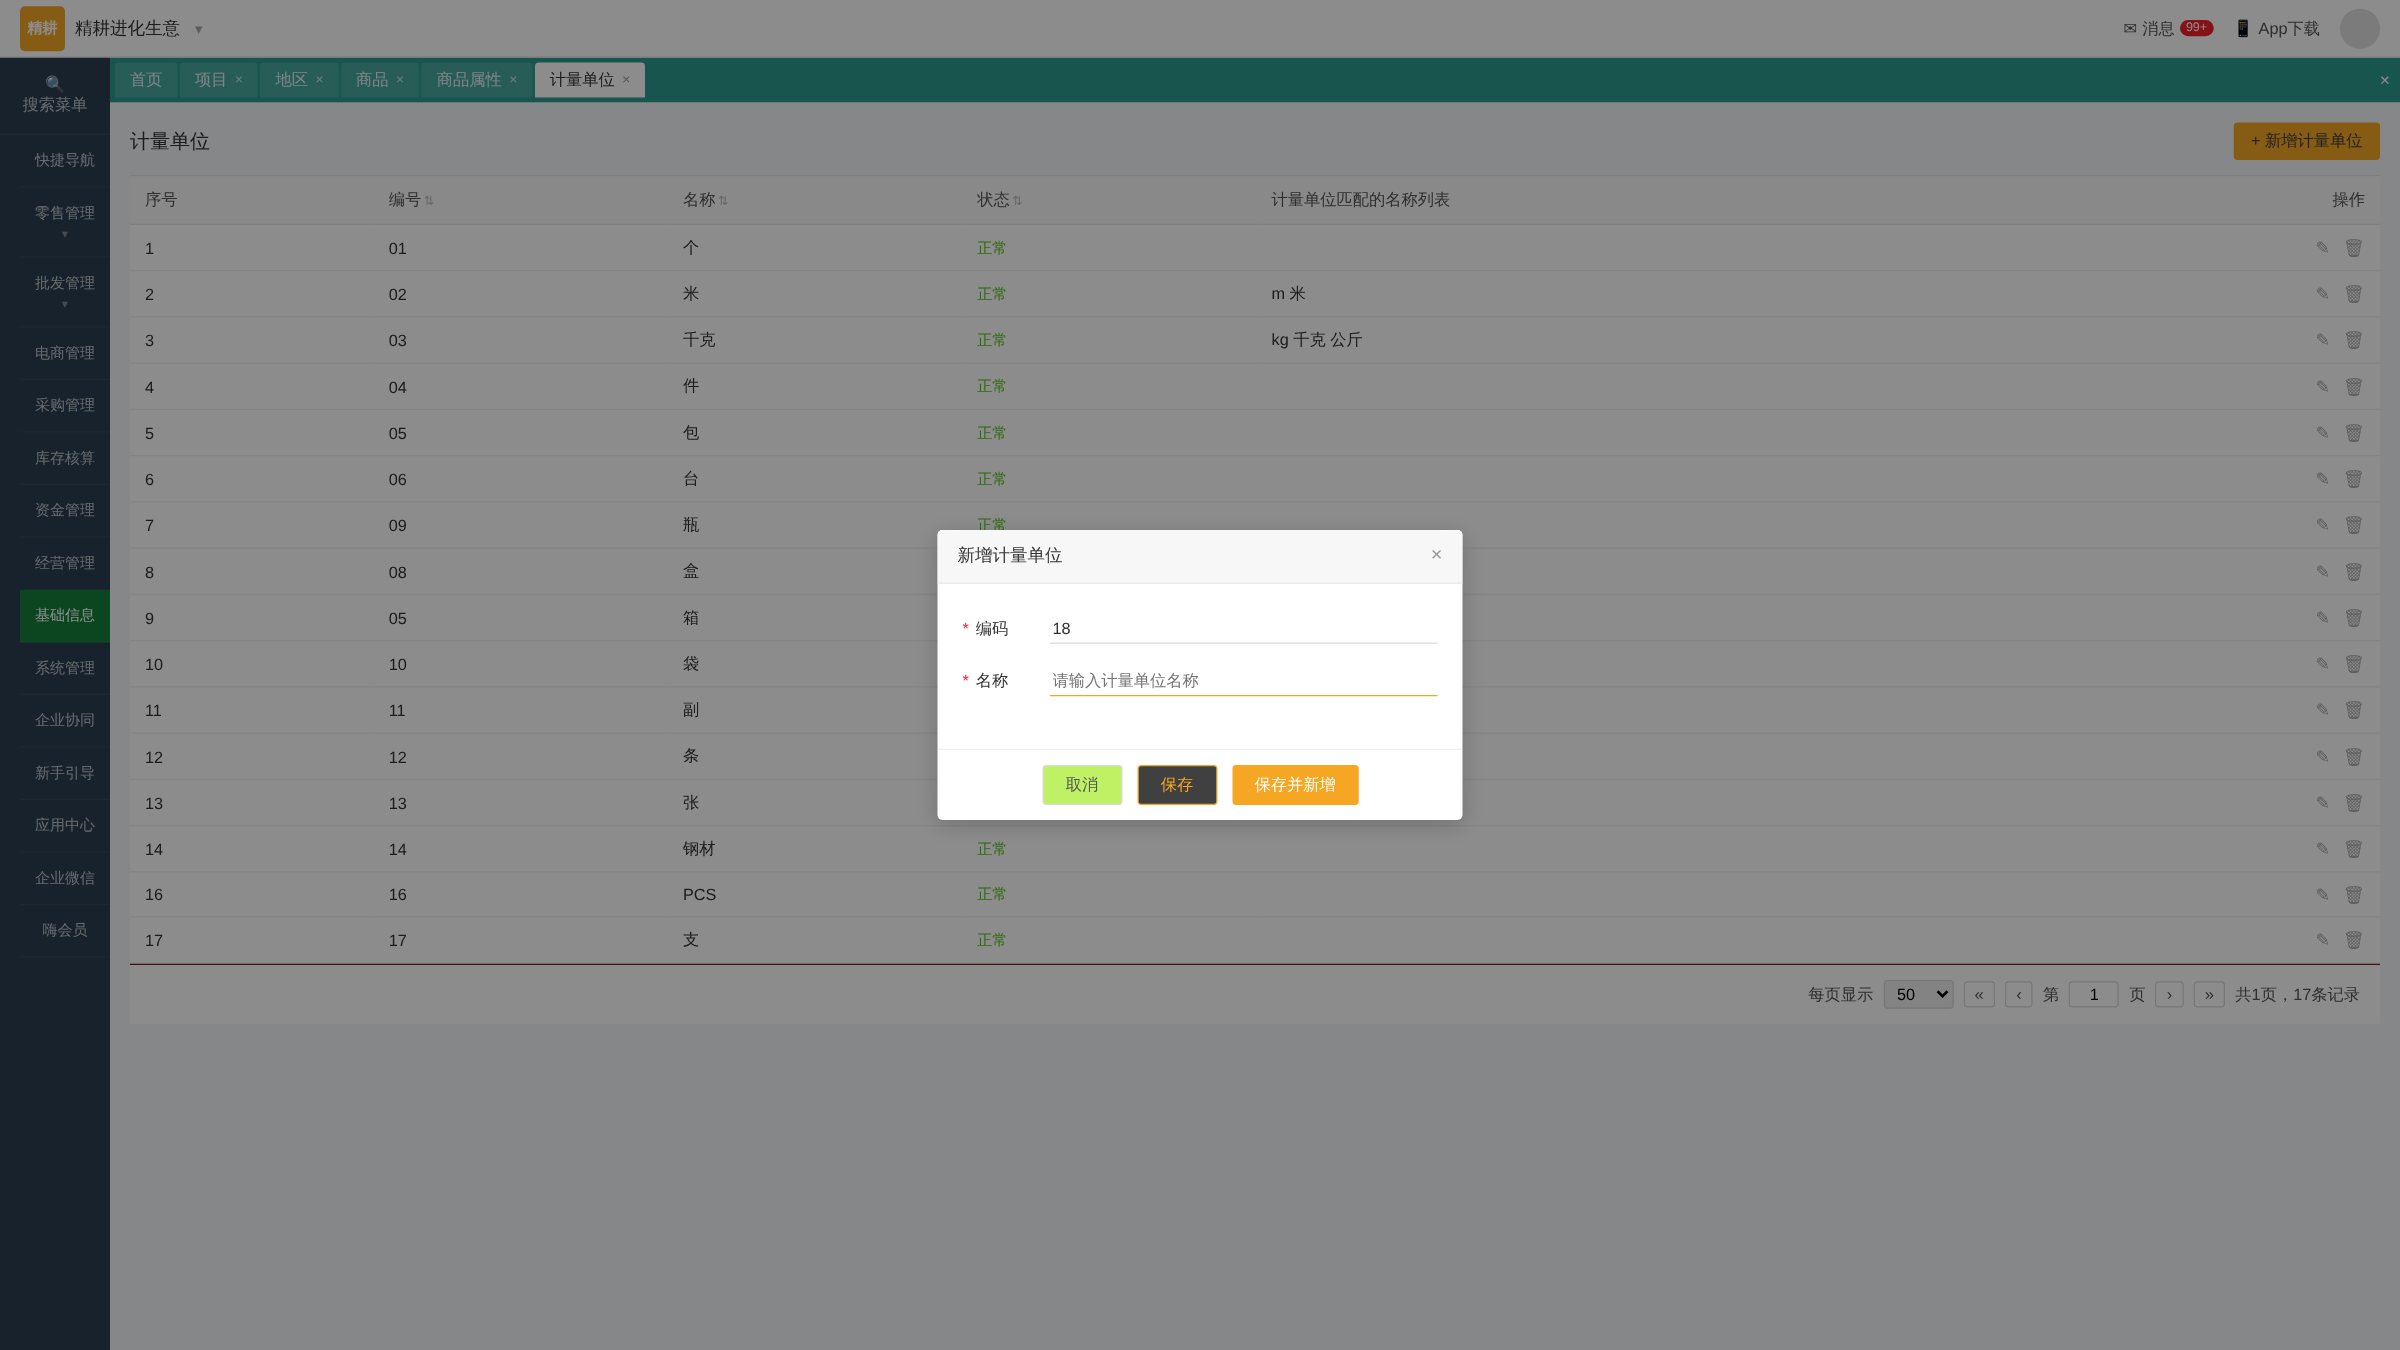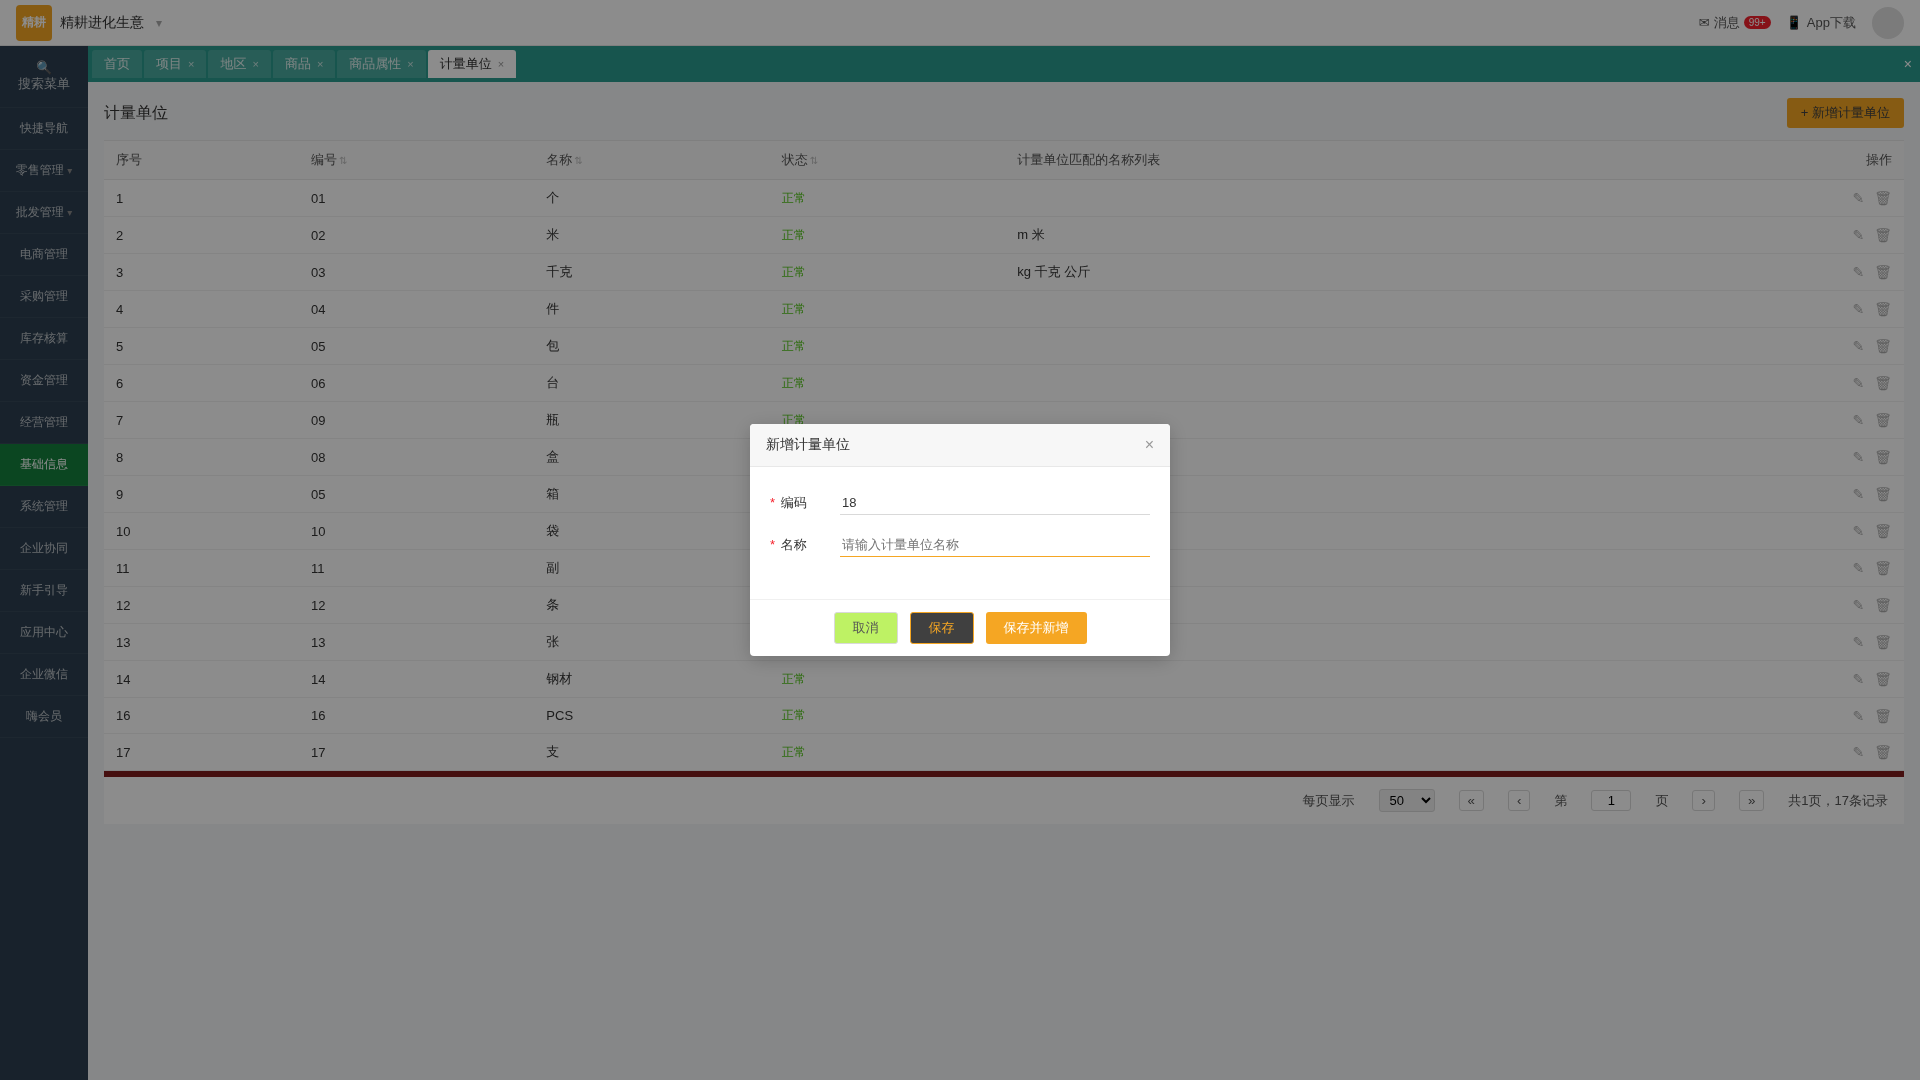--- a/index.html
+++ b/index.html
@@ -50,20 +50,21 @@
       flex-direction: column;
       overflow-y: auto;
     }
     .sidebar-item {
       padding: 12px 8px;
       text-align: center;
       color: #bdc3c7;
       cursor: pointer;
       font-size: 12px;
       border-bottom: 1px solid rgba(255,255,255,0.05);
+      margin-left: 16px;
     }
     .sidebar-item.active { background: #15803d; color: white; }
 
     
     .content-area { flex: 1; display: flex; flex-direction: column; overflow: hidden; }
 
     
     .tab-bar {
       background: #2b9b8e;
       display: flex;
@@ -153,22 +154,22 @@
     .action-icons { display: flex; gap: 10px; }
     .action-icon { color: #aaa; cursor: pointer; font-size: 14px; }
 
     
     .pagination-bar {
       display: flex;
       align-items: center;
       justify-content: flex-end;
       padding: 12px 16px;
       background: #fff;
-      border-top: 6px solid #7f1d1d;
-      gap: 24px;
+      border-top: 1px solid #7f1d1d;
+      gap: 8px;
       font-size: 13px;
       color: #555;
     }
     .page-size-select {
       border: 1px solid #d9d9d9;
       border-radius: 3px;
       padding: 2px 6px;
       font-size: 13px;
     }
     .page-nav-btn {

